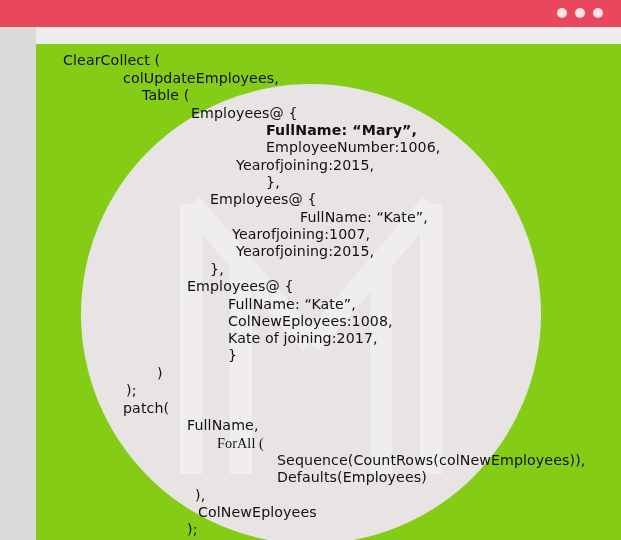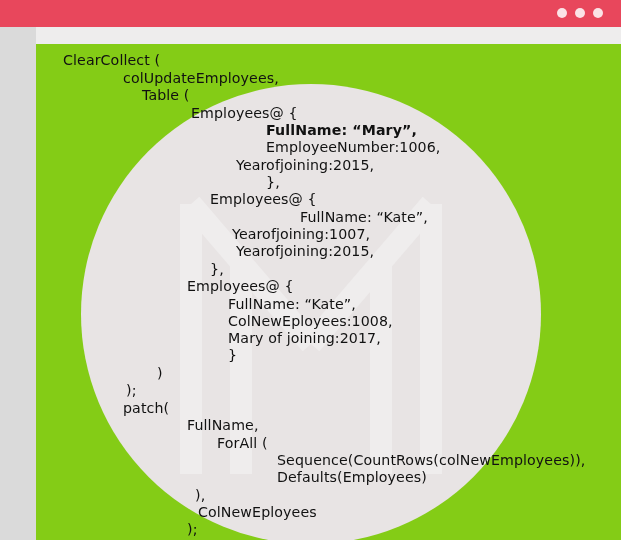--- a/index.html
+++ b/index.html
@@ -100,26 +100,26 @@
       <div class="code-line" style="left: 200px; top: 113px;">Yearofjoining:2015,</div>
       <div class="code-line" style="left: 230px; top: 130px;">},</div>
       <div class="code-line" style="left: 174px; top: 147px;">Employees@ {</div>
       <div class="code-line" style="left: 264px; top: 165px;">FullName: “Kate”,</div>
       <div class="code-line" style="left: 196px; top: 182px;">Yearofjoining:1007,</div>
       <div class="code-line" style="left: 200px; top: 199px;">Yearofjoining:2015,</div>
       <div class="code-line" style="left: 174px; top: 217px;">},</div>
       <div class="code-line" style="left: 151px; top: 234px;">Employees@ {</div>
       <div class="code-line" style="left: 192px; top: 252px;">FullName: “Kate”,</div>
       <div class="code-line" style="left: 192px; top: 269px;">ColNewEployees:1008,</div>
-      <div class="code-line" style="left: 192px; top: 286px;">Mary of joining:2017,</div>
+      <div class="code-line" style="left: 192px; top: 286px;">Kate of joining:2017,</div>
       <div class="code-line" style="left: 192px; top: 303px;">}</div>
       <div class="code-line" style="left: 121px; top: 321px;">)</div>
       <div class="code-line" style="left: 90px; top: 338px;">);</div>
       <div class="code-line" style="left: 87px; top: 356px;">patch(</div>
       <div class="code-line" style="left: 151px; top: 373px;">FullName,</div>
-      <div class="code-line" style="left: 181px; top: 391px;">ForAll (</div>
+      <div class="code-line" style="left: 181px; top: 391px; font-family: Liberation Serif, serif;">ForAll (</div>
       <div class="code-line" style="left: 241px; top: 408px;">Sequence(CountRows(colNewEmployees)),</div>
       <div class="code-line" style="left: 241px; top: 425px;">Defaults(Employees)</div>
       <div class="code-line" style="left: 159px; top: 443px;">),</div>
       <div class="code-line" style="left: 162px; top: 460px;">ColNewEployees</div>
       <div class="code-line" style="left: 151px; top: 477px;">);</div>
     </div>
 </div>
 
 </body></html>

